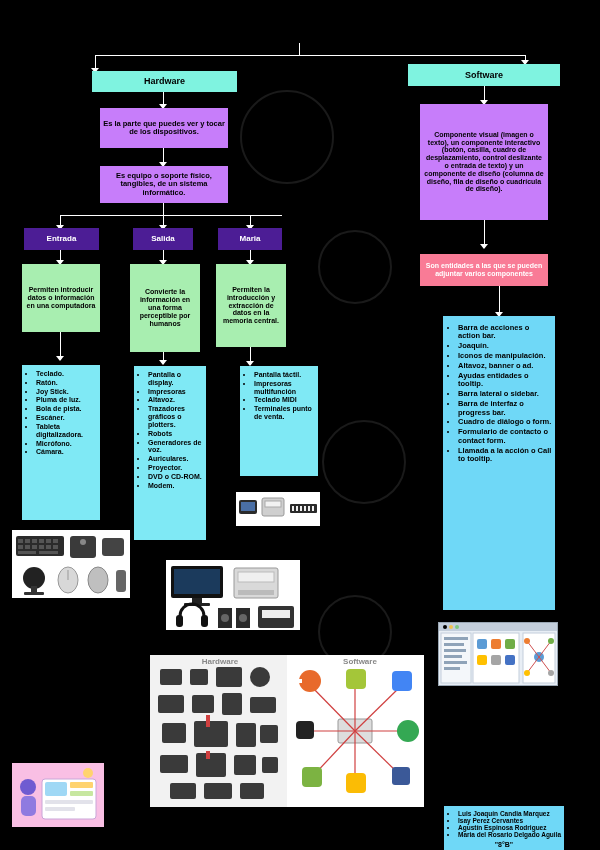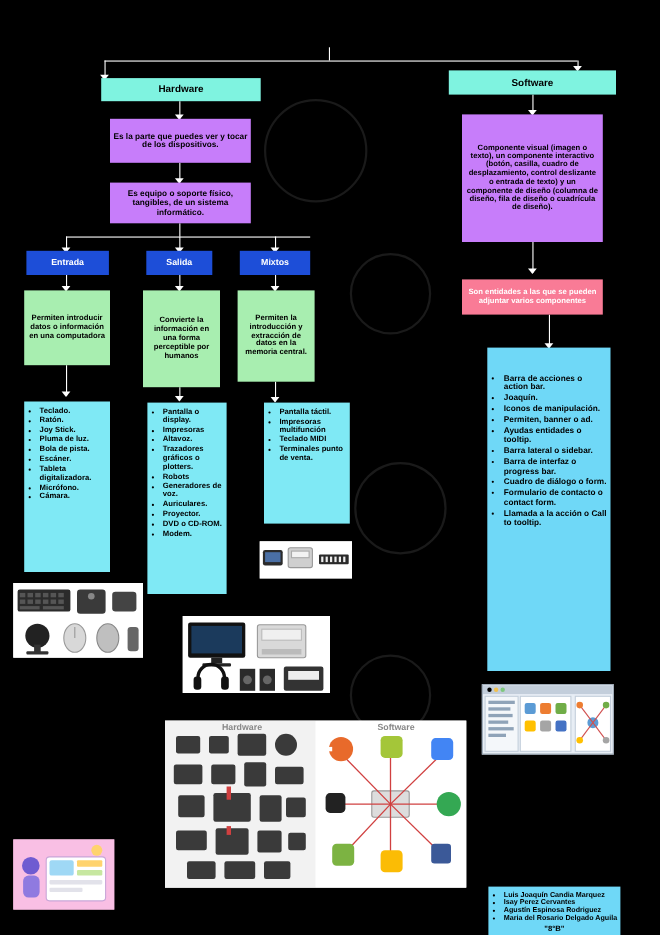--- a/index.html
+++ b/index.html
@@ -22,21 +22,21 @@
     color:#000;
     line-height:1.12;
   }
   .title{
     background:#9cf0b0;
     font-size:9.5px;font-weight:bold;
   }
   .hw-head{background:#7ff3e0;font-size:9px;font-weight:bold;}
   .sw-head{background:#7ff3e0;font-size:9px;font-weight:bold;}
   .purple{background:#c77dfa;font-size:7.5px;font-weight:bold;padding:3px;}
-  .pink{background:#1d4ed8;font-size:8px;font-weight:bold;color:#fff;}
+  .pink{background:#4c1d95;font-size:8px;font-weight:bold;color:#fff;}
   .pink2{background:#f97b96;font-size:7px;font-weight:bold;color:#fff;padding:3px;}
   .green{background:#a8eeb0;font-size:7px;font-weight:bold;padding:3px;}
   .cyan-list{background:#7fe9f5;font-size:7px;font-weight:bold;text-align:left;}
   .cyan-list ul{margin:0;padding-left:12px;}
   .cyan-list li{margin-bottom:1px;}
   .blue-list{background:#6fd8f7;font-size:7.5px;font-weight:bold;text-align:left;}
   .blue-list ul{margin:0;padding-left:12px;}
   .blue-list li{margin-bottom:1.5px;}
 
   .line{position:absolute;background:#ffffff;}
@@ -159,37 +159,37 @@
         <li>Trazadores gráficos o plotters.</li>
         <li>Robots</li>
         <li>Generadores de voz.</li>
         <li>Auriculares.</li>
         <li>Proyector.</li>
         <li>DVD o CD-ROM.</li>
         <li>Modem.</li>
       </ul>
   </div>
 
-  <div class="node pink" style="left:218px;top:228px;width:64px;height:22px;">Mixtos</div>
+  <div class="node pink" style="left:218px;top:228px;width:64px;height:22px;">Maria</div>
   <div class="node green" style="left:216px;top:264px;width:70px;height:83px;">Permiten la introducción y extracción de datos en la memoria central.</div>
   <div class="cyan-list node" style="left:240px;top:366px;width:78px;height:110px;align-items:flex-start;padding:5px 2px;">
     <ul>
         <li>Pantalla táctil.</li>
         <li>Impresoras multifunción</li>
         <li>Teclado MIDI</li>
         <li>Terminales punto de venta.</li>
       </ul>
   </div>
 
-  <div class="blue-list node" style="left:443px;top:316px;width:112px;height:294px;align-items:flex-start;padding:24px 3px;">
+  <div class="blue-list node" style="left:443px;top:316px;width:112px;height:294px;align-items:flex-start;padding:8px 3px;">
     <ul>
         <li>Barra de acciones o action bar.</li>
         <li>Joaquín.</li>
         <li>Iconos de manipulación.</li>
-        <li>Permiten, banner o ad.</li>
+        <li>Altavoz, banner o ad.</li>
         <li>Ayudas entidades o tooltip.</li>
         <li>Barra lateral o sidebar.</li>
         <li>Barra de interfaz o progress bar.</li>
         <li>Cuadro de diálogo o form.</li>
         <li>Formulario de contacto o contact form.</li>
         <li>Llamada a la acción o Call to tooltip.</li>
       </ul>
   </div>
 
   <div class="imgbox" style="left:12px;top:530px;width:118px;height:68px;background:#ffffff;">

